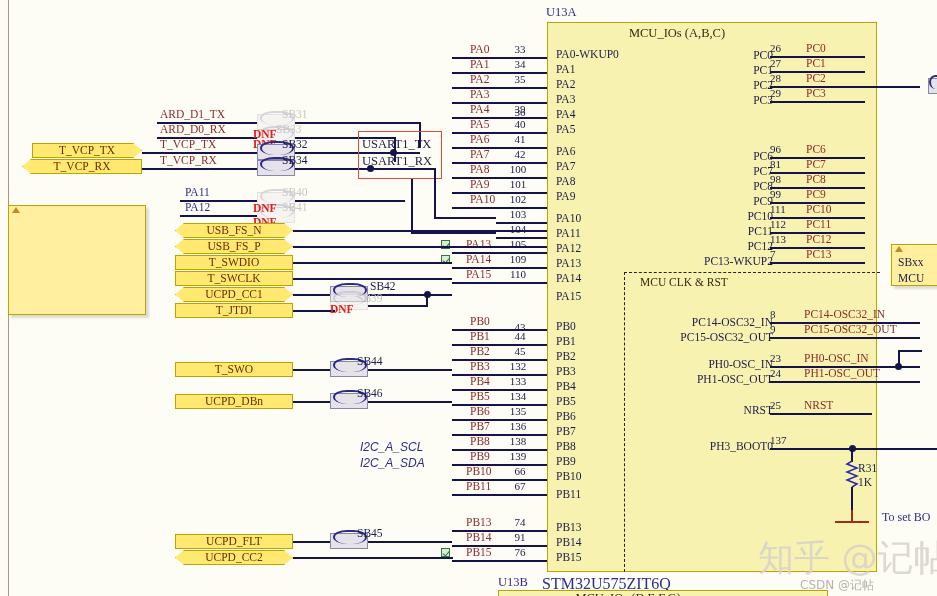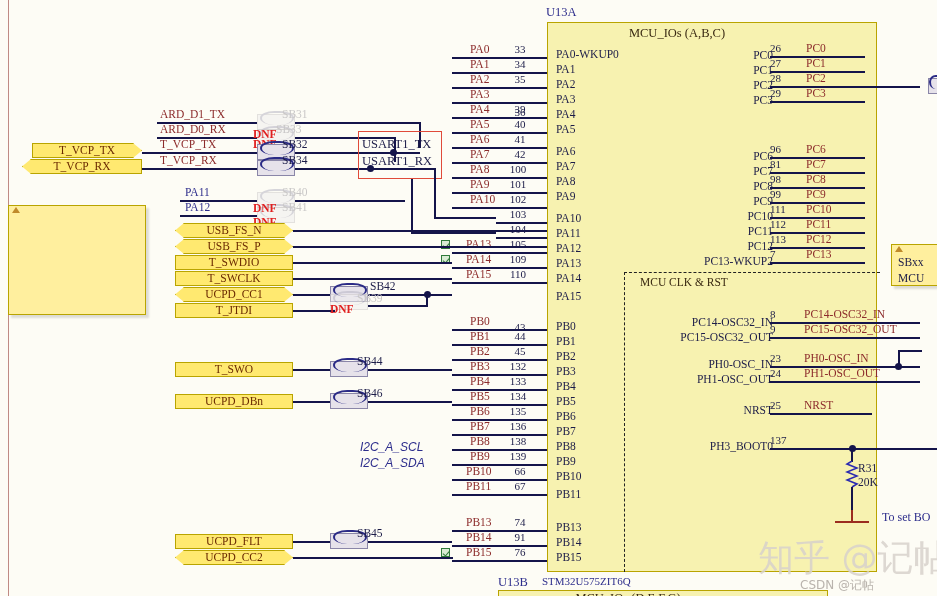--- a/index.html
+++ b/index.html
@@ -19,21 +19,21 @@
 
   
   .mcu-body{
     position:absolute;
     background:#f7f2b0;
     border:1px solid #b9a400;
     box-sizing:border-box;
   }
   .mcu-ref{position:absolute;color:#2d2d8c;font-size:12.5px;}
   .mcu-head{position:absolute;color:#3a2a12;font-size:12.5px;text-align:center;}
-  .mcu-part{position:absolute;color:#2d2d8c;font-size:11px;}
+  .mcu-part{position:absolute;color:#2d2d8c;font-size:16px;}
 
   
   .dash-block{position:absolute;border-left:1.5px dashed #222;border-top:1.5px dashed #222;box-sizing:border-box;}
   .dash-label{position:absolute;color:#3a2a12;font-size:11.5px;}
 
   
   .pin-in{position:absolute;color:#1c1c48;font-size:11.5px;white-space:nowrap;}
   .pin-in.r{text-align:right;}
 
   
@@ -405,21 +405,21 @@
     <div class="wire" style="left:770px;top:448px;width:167px;"></div>
     <div class="dot" style="left:849px;top:445px;"></div>
   </div>
 
   <div>
     <div class="wire-v" style="left:851px;top:448px;height:14px;"></div>
     <svg class="res-body" style="left:845px;top:461px;" width="14" height="28" viewBox="0 0 14 28">
       <polyline points="7,0 2,3 12,7 2,11 12,15 2,19 12,23 7,26" fill="none" stroke="#2b2bb0" stroke-width="1.6"></polyline>
     </svg>
     <div class="res-lab" style="left:858px;top:462px;">R31</div>
-    <div class="res-lab" style="left:858px;top:476px;">20K</div>
+    <div class="res-lab" style="left:858px;top:476px;">1K</div>
     <div class="wire-v" style="left:851px;top:487px;height:23px;"></div>
     <div class="wire-red" style="left:851px;top:510px;width:1.8px;height:12px;"></div>
     <div class="gnd-h" style="left:835px;top:521px;width:34px;height:2.4px;"></div>
     <div class="note-txt" style="left:882px;top:510px;">To set BO</div>
   </div>
 
   <div class="note" style="left:891px;top:244px;width:50px;height:42px;">
     <div class="tri"></div>
     <div style="margin-top:6px;">SBxx</div>
     <div>MCU</div>

